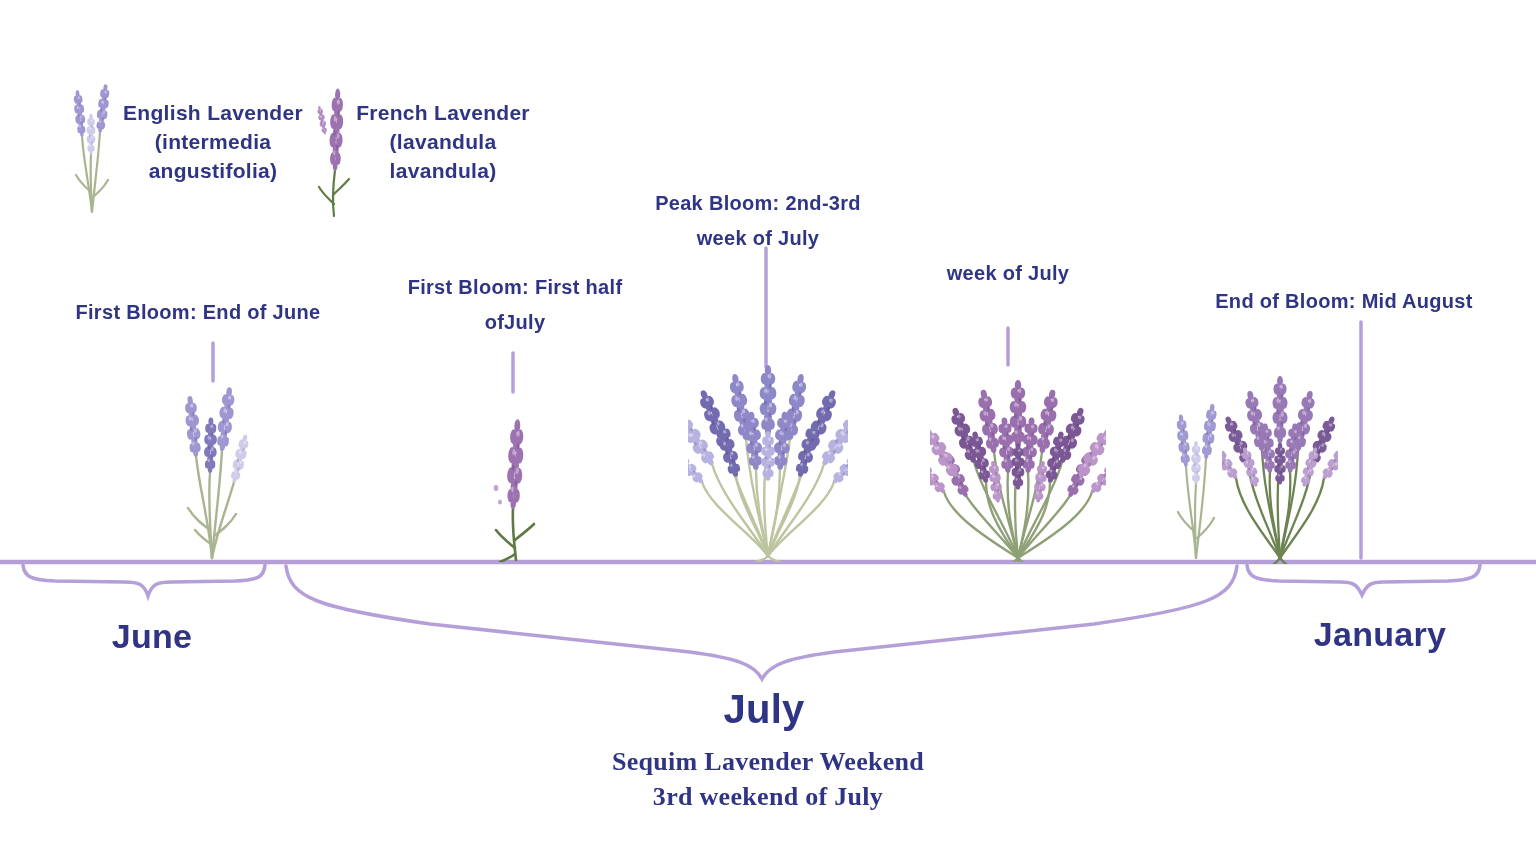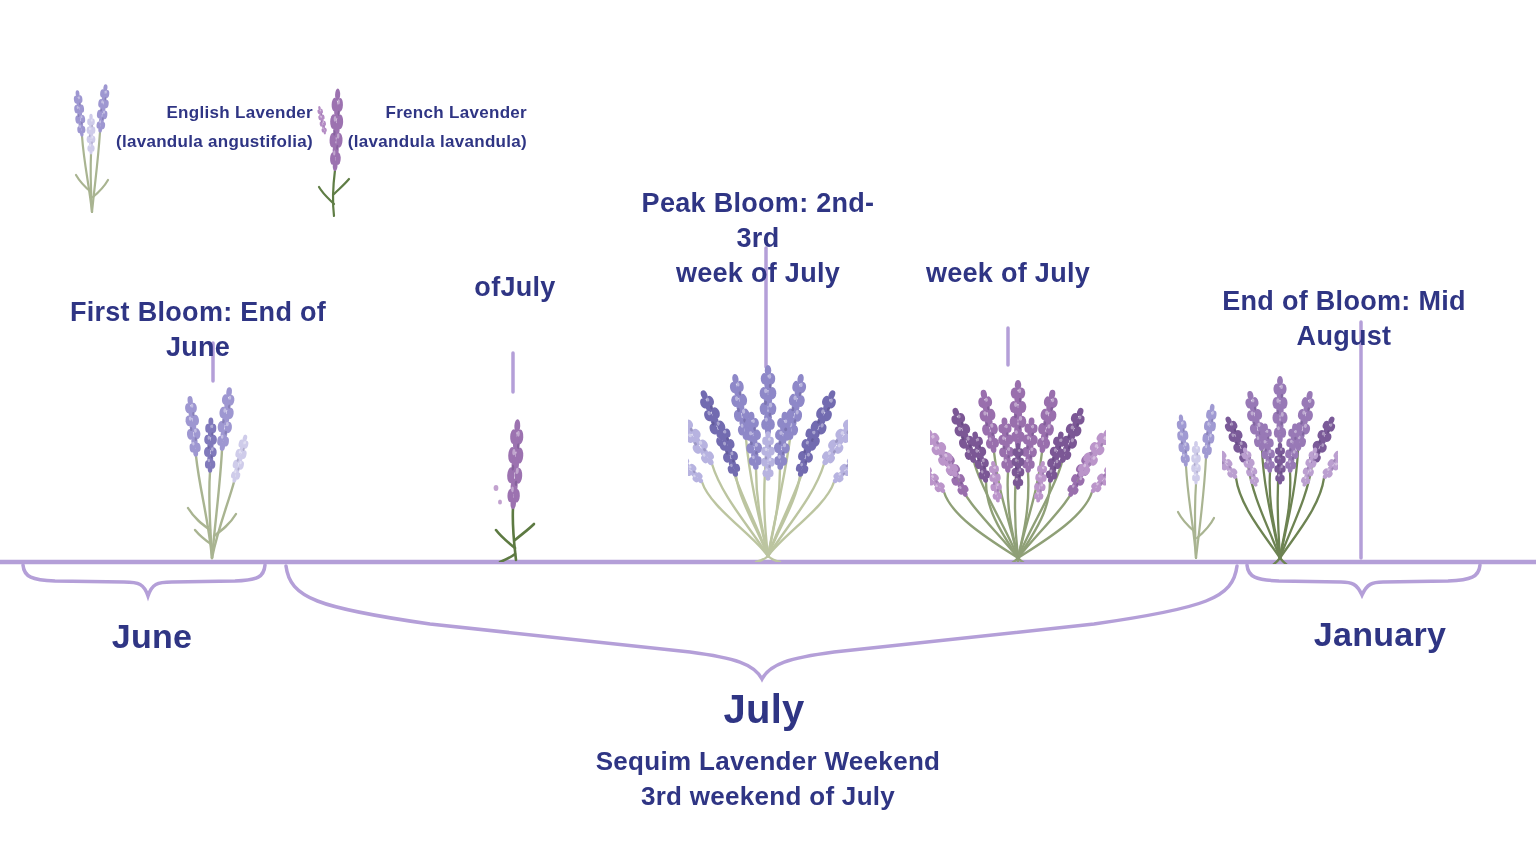--- a/index.html
+++ b/index.html
@@ -5,25 +5,25 @@
   html,body{margin:0;padding:0;background:#ffffff;}
   .canvas{
     position:relative;width:1536px;height:864px;overflow:hidden;
     background:#ffffff;
     font-family:"Liberation Sans","DejaVu Sans",sans-serif;
   }
   .lbl{
     position:absolute;color:#2f3584;font-weight:bold;text-align:center;
     letter-spacing:.3px;
   }
-  .s21{font-size:17px;line-height:29px;text-align:right;}
-  .s24{font-size:27px;line-height:35px;}
+  .s21{font-size:21px;line-height:29px;}
+  .s24{font-size:20px;line-height:35px;}
   .month{font-size:34px;line-height:36px;}
   .july{font-size:40px;line-height:42px;}
-  .event{font-size:26px;line-height:35px;}
+  .event{font-size:26px;line-height:35px;font-family:Liberation Serif, serif;}
   .plant{position:absolute;}
   svg{display:block;}
   .overlay{position:absolute;left:0;top:0;pointer-events:none;}
 </style>
 </head>
 <body>
 
 <div class="canvas">
 
   <svg width="0" height="0" style="position:absolute" aria-hidden="true">
@@ -85,47 +85,48 @@
       <use href="#spike" transform="translate(24,52) rotate(-6) scale(0.62,0.8)"></use>
       <use href="#spike" transform="translate(42,48) rotate(7) scale(0.66,0.84)"></use>
     </g>
     <g color="#cfccea">
       <use href="#spike" transform="translate(33,70) scale(0.55,0.7)"></use>
     </g>
   </svg>
 
   <div class="lbl s21" style="left:113px;top:98px;width:200px">
     <div>English Lavender</div>
-    <div>(lavandula angustifolia)</div>
+    <div>(intermedia angustifolia)</div>
   </div>
 
   <svg class="plant" style="left:306px;top:82px" width="58" height="138">
     <g stroke="#5f7d45" stroke-width="2.2" fill="none" stroke-linecap="round">
       <path d="M28,134 C26,118 27,104 29,88"></path>
       <path d="M28,122 C22,116 17,112 13,105"></path>
       <path d="M28,112 C33,107 38,103 43,97"></path>
     </g>
     <g color="#9c72b0">
       <use href="#spike" transform="translate(29,88) rotate(2) scale(0.82,1.42)"></use>
     </g>
     <g color="#b48cc4">
       <use href="#spike" transform="translate(19,52) rotate(-12) scale(0.4,0.5)"></use>
     </g>
   </svg>
 
-  <div class="lbl s21" style="left:327px;top:98px;width:200px">
+  <div class="lbl s21" style="left:343px;top:98px;width:200px">
     <div>French Lavender</div>
     <div>(lavandula lavandula)</div>
   </div>
 
   <div class="lbl s24" style="left:38px;top:295px;width:320px">
     <div>First Bloom: End of June</div>
   </div>
 
   <div class="lbl s24" style="left:385px;top:270px;width:260px">
+    <div>First Bloom: First half</div>
     <div>ofJuly</div>
   </div>
 
   <div class="lbl s24" style="left:628px;top:186px;width:260px">
     <div>Peak Bloom: 2nd-3rd</div>
     <div>week of July</div>
   </div>
 
   <div class="lbl s24" style="left:878px;top:256px;width:260px">
     <div>week of July</div>

